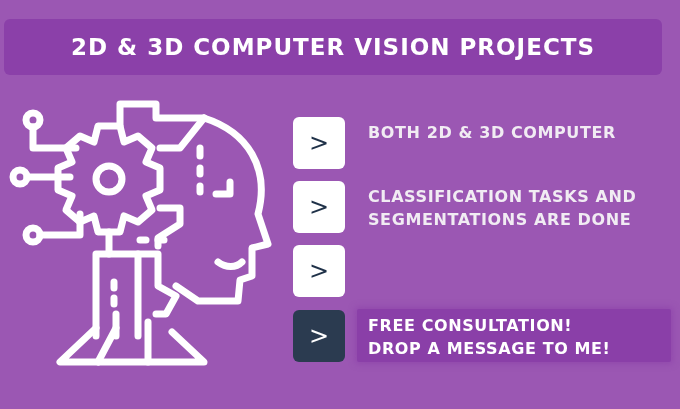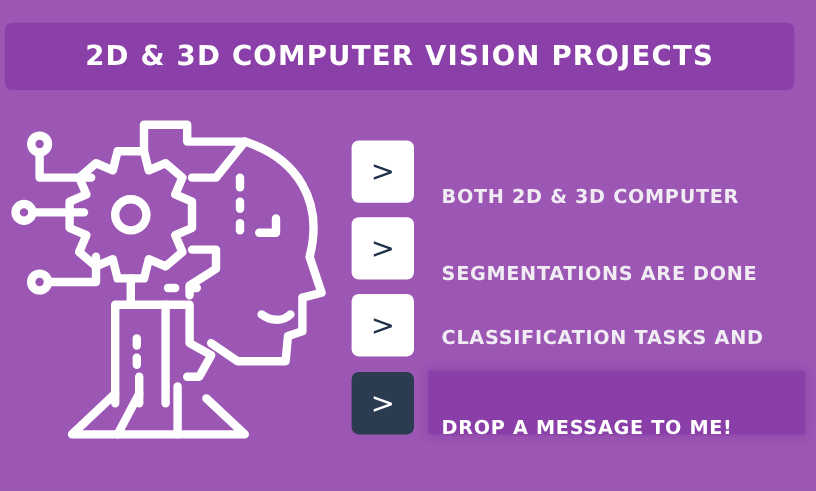--- a/index.html
+++ b/index.html
@@ -28,21 +28,21 @@
       background: #ffffff; border-radius: 6px;
       display: flex; align-items: center; justify-content: center;
       color: #1f3148; font-size: 24px; font-weight: normal;
     }
     .box.dark { background: #2b3b50; color: #ffffff; }
     .item-text {
       position: absolute; left: 75px; top: 4px; width: 305px;
       color: #f1ecf3; font-weight: bold; font-size: 16px; line-height: 23px;
       letter-spacing: 0.6px; text-transform: uppercase;
     }
-    .item-text div { white-space: nowrap; margin-top: 31px; }
+    .item-text div { white-space: nowrap; }
     .highlight {
       position: absolute; left: 64px; top: -1px; width: 314px; height: 53px;
       background: #8a3fa8; border-radius: 2px;
       box-shadow: 0 0 6px 2px rgba(138,63,168,0.6);
     }
     .item-text.white { color: #ffffff; }
   </style>
 </head>
 <body>
 
@@ -96,34 +96,35 @@
   <div class="item-text">
     <div>BOTH 2D &amp; 3D COMPUTER</div>
   </div>
 </div>
 
 <div class="item" style="top:181px;">
   <div class="box">
     <span>&gt;</span>
   </div>
   <div class="item-text">
+    <div>CLASSIFICATION TASKS AND</div>
     <div>SEGMENTATIONS ARE DONE</div>
-    <div>CLASSIFICATION TASKS AND</div>
   </div>
 </div>
 
 <div class="item" style="top:245px;">
   <div class="box">
     <span>&gt;</span>
   </div>
   <div class="item-text">
   </div>
 </div>
 
 <div class="item" style="top:310px;">
   <div class="highlight"></div>
   <div class="box dark">
     <span>&gt;</span>
   </div>
   <div class="item-text white">
+    <div>FREE CONSULTATION!</div>
     <div>DROP A MESSAGE TO ME!</div>
   </div>
 </div>
 
 </body></html>

